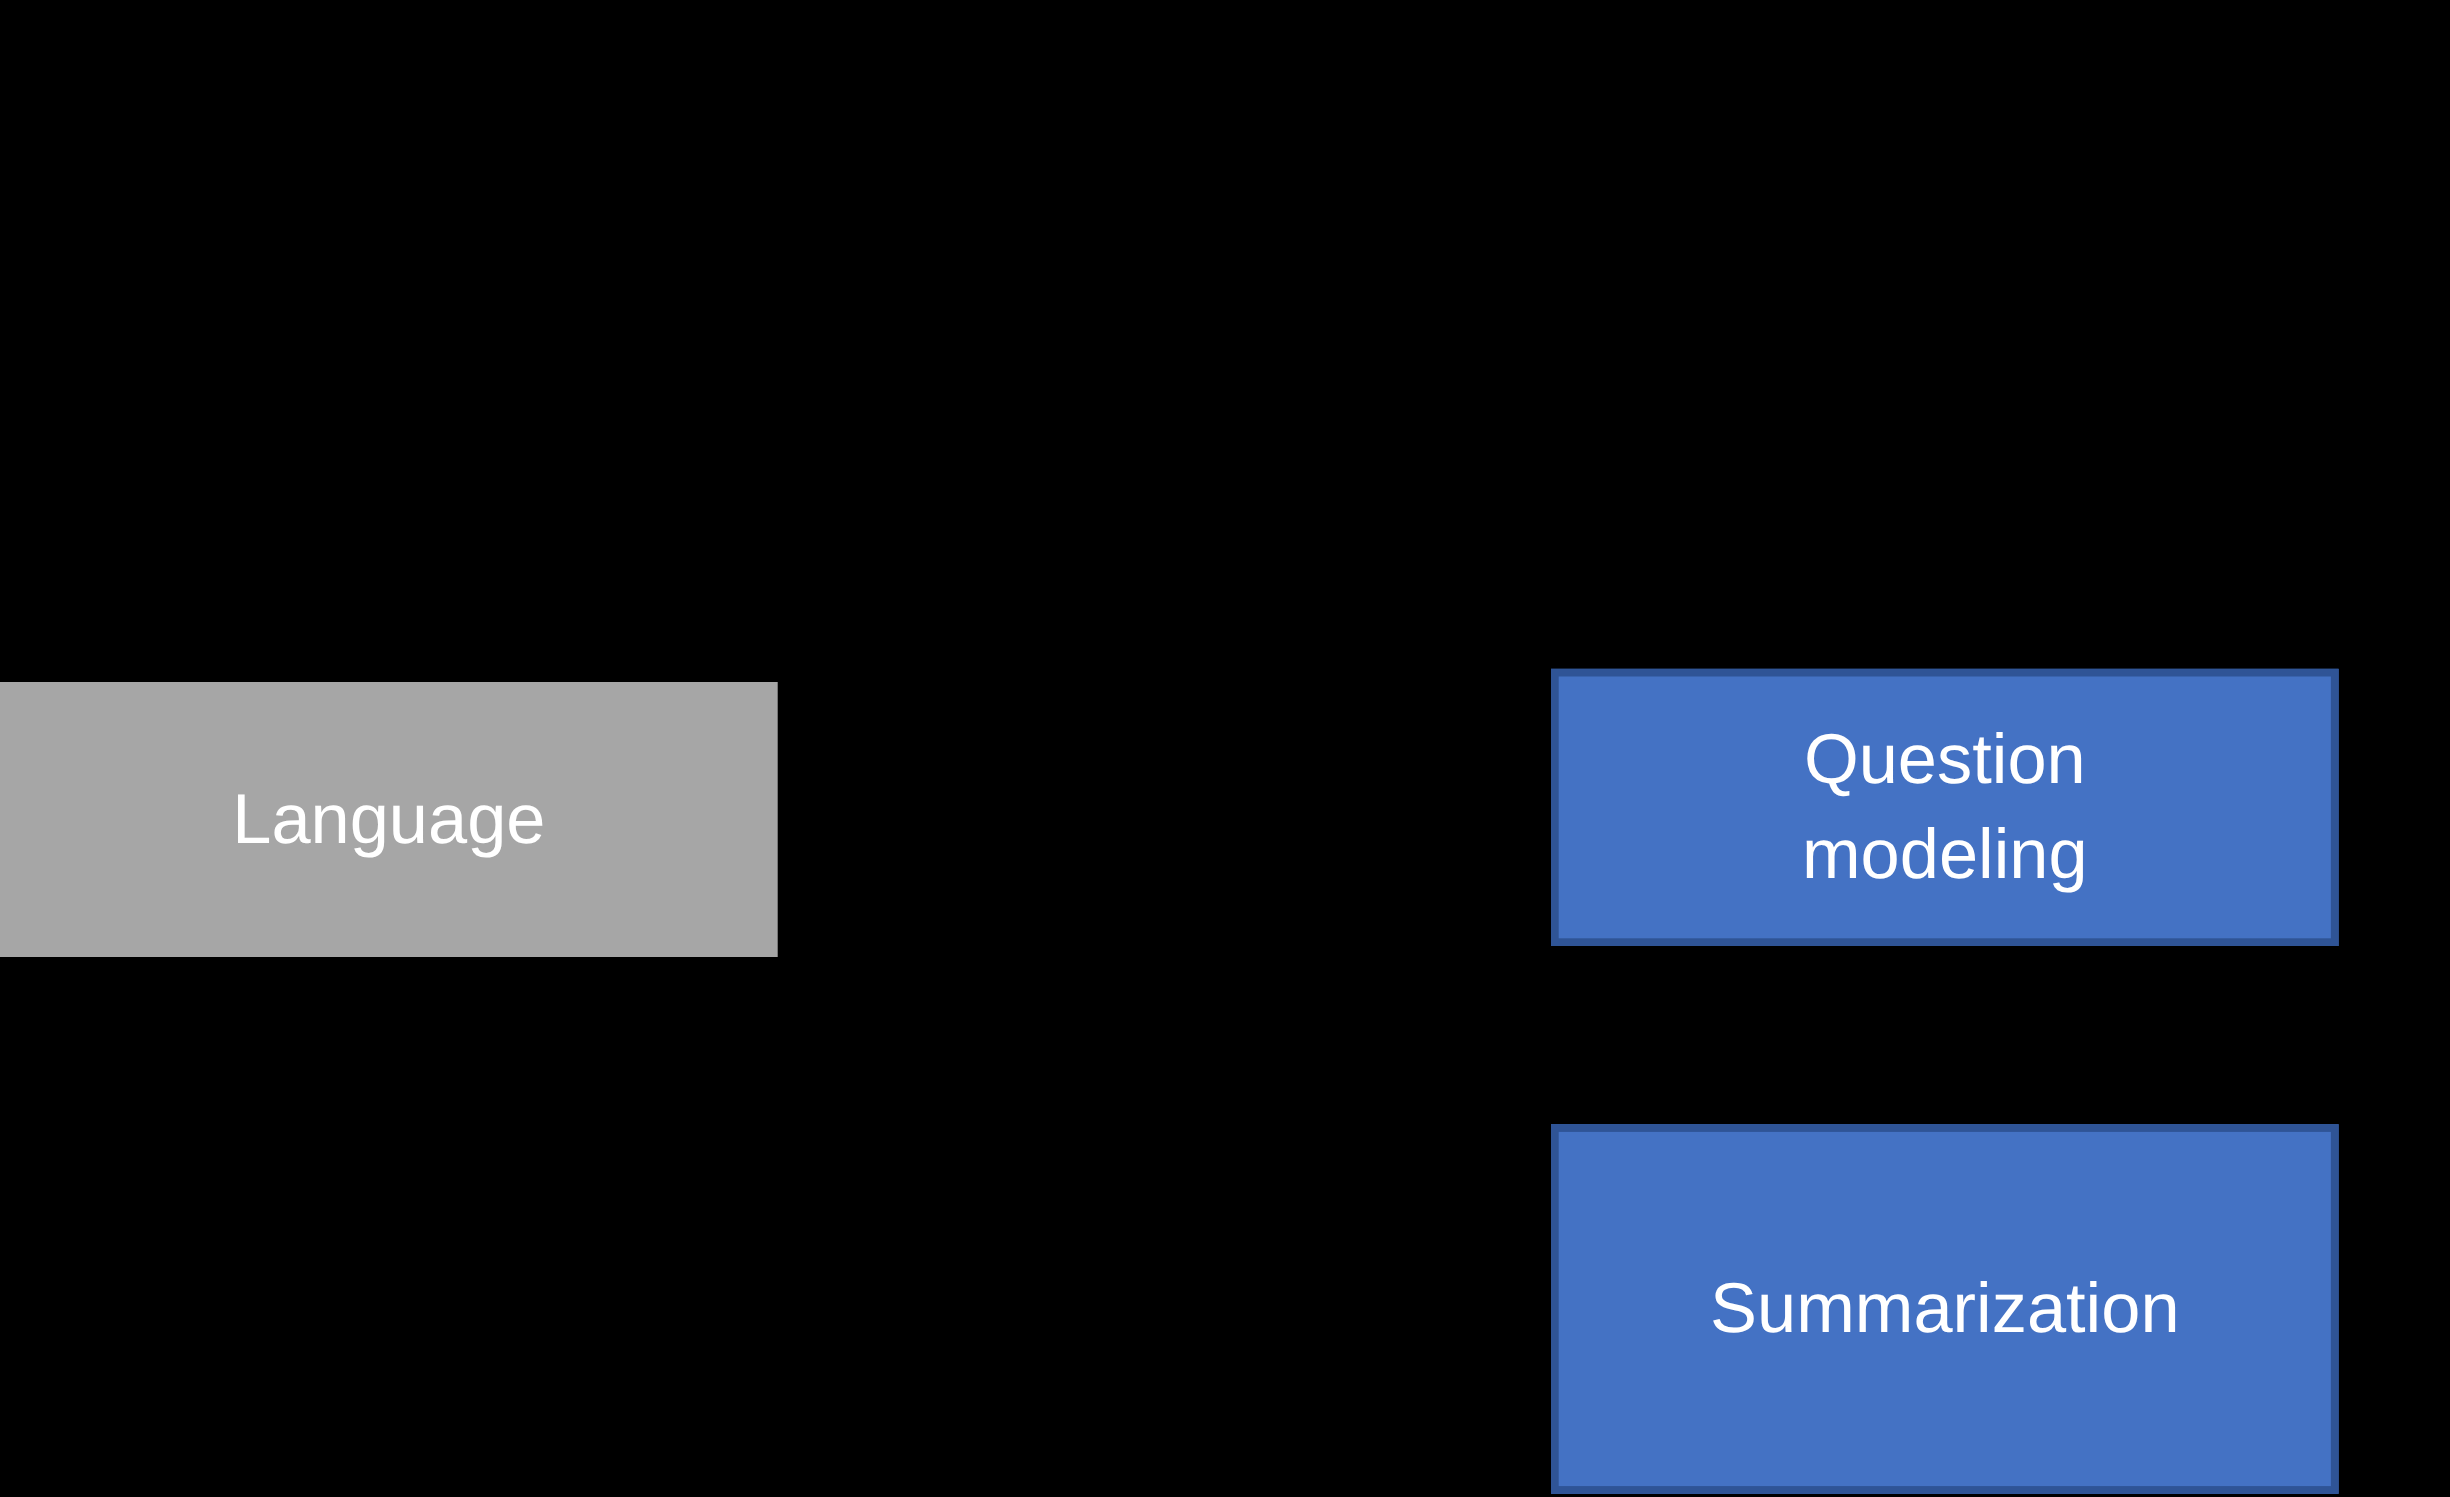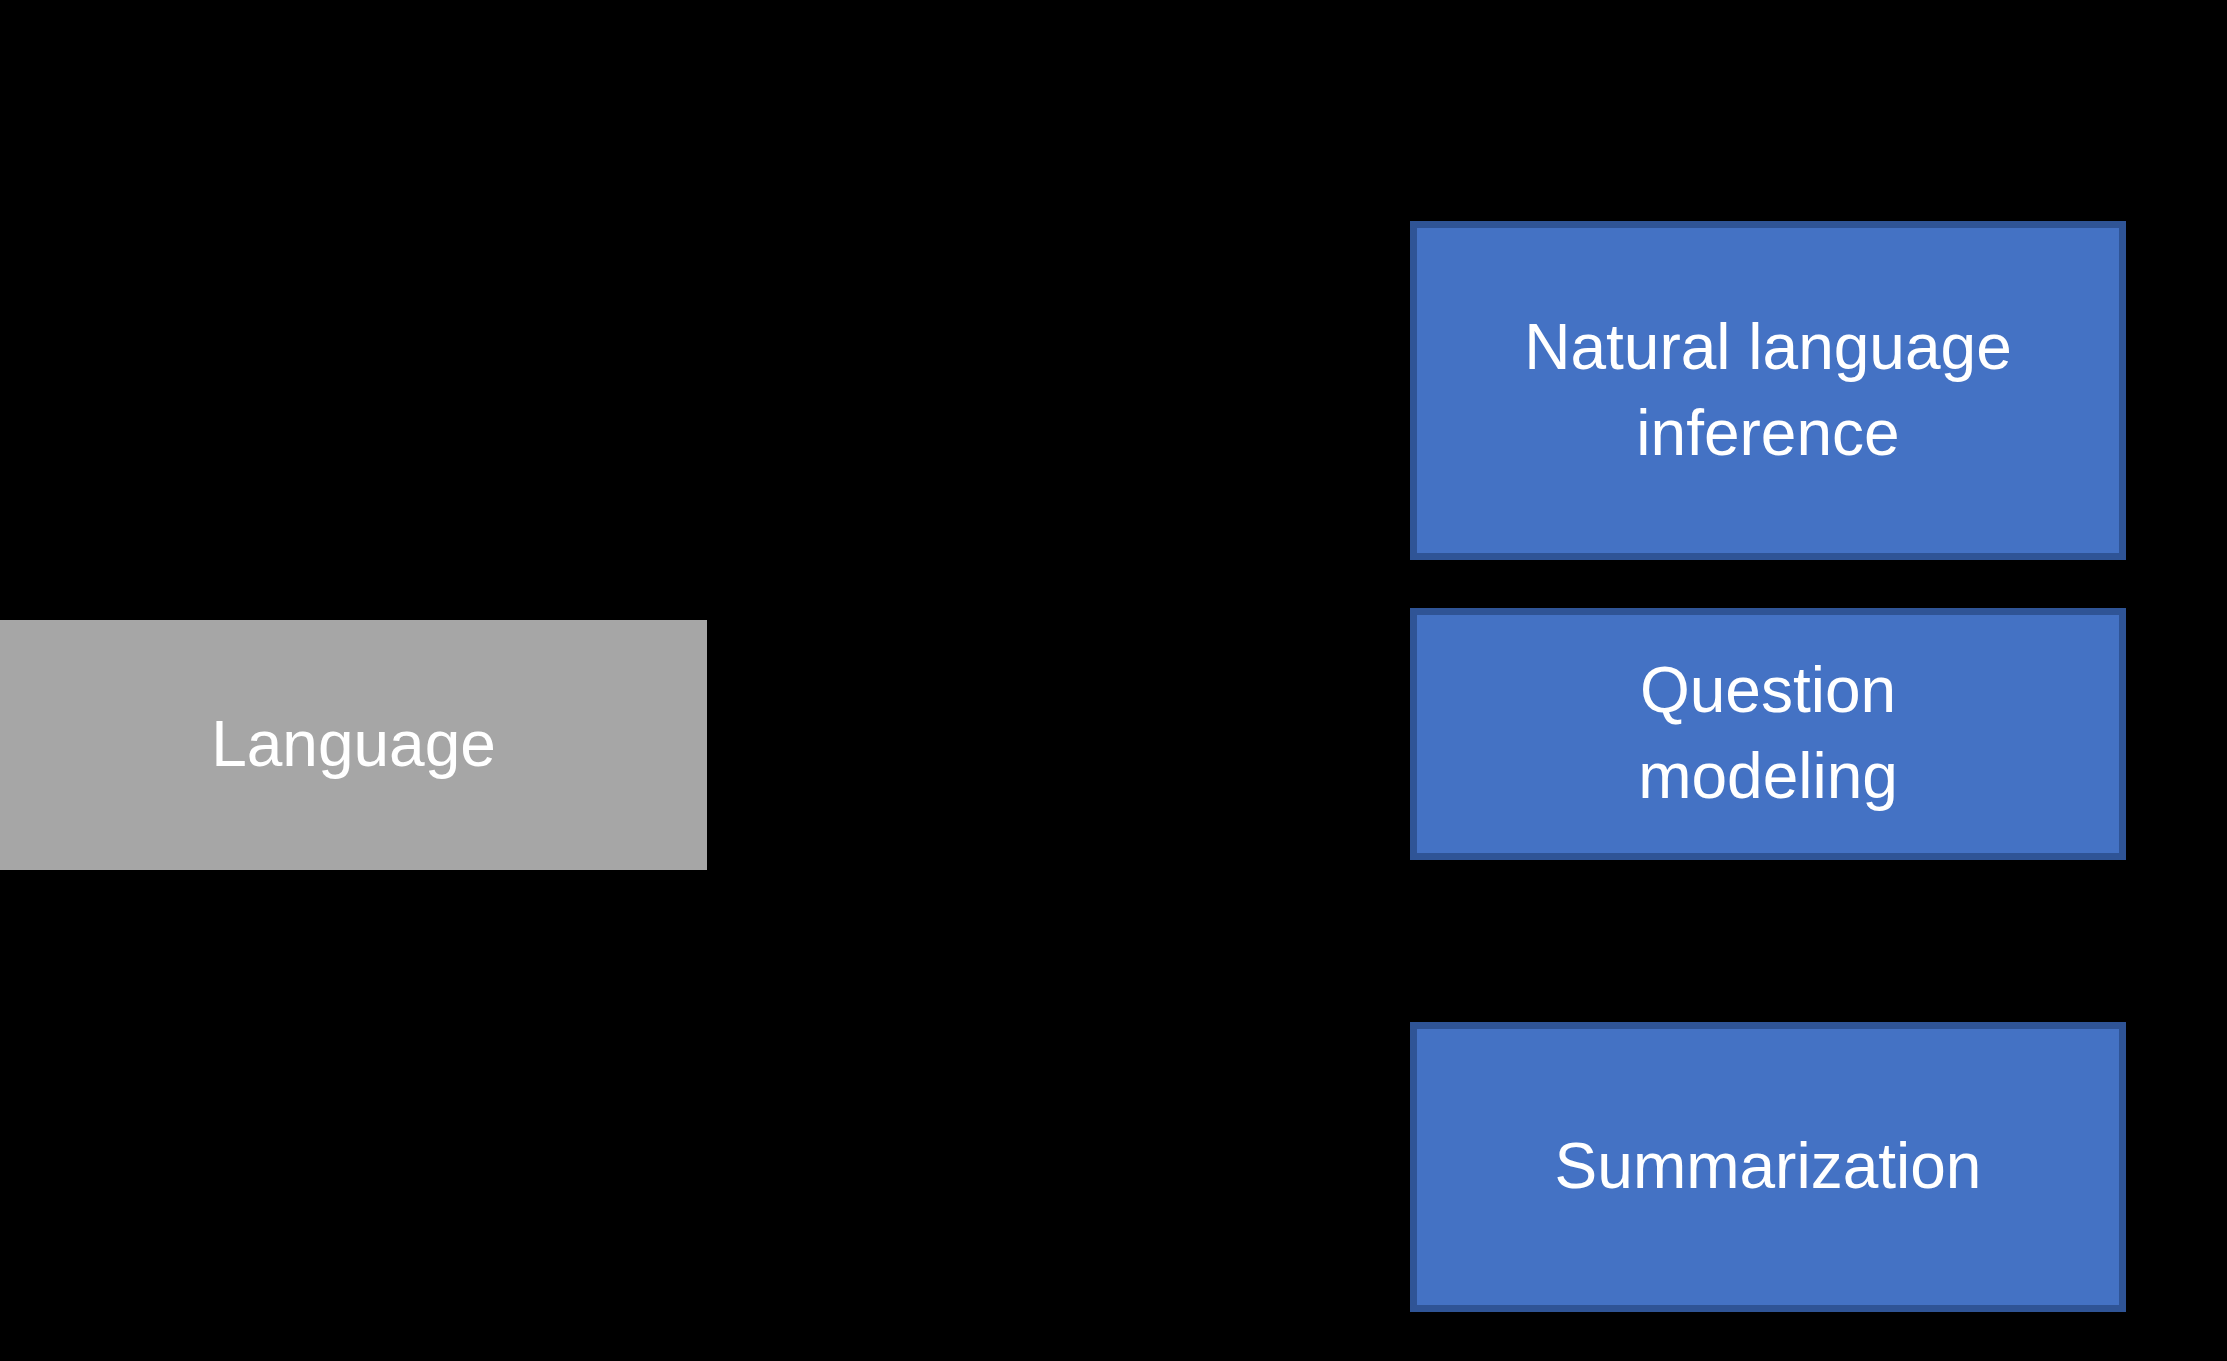--- a/index.html
+++ b/index.html
@@ -43,35 +43,31 @@
     background: #A6A6A6;
   }
   .task-node {
     left: 1410px;
     width: 716px;
     background: #4472C4;
     border: 7px solid #2F5496;
   }
   .task-node-1 { top: 221px;  height: 339px; }
   .task-node-2 { top: 608px;  height: 252px; }
-  .task-node-3 { top: 1022px; height: 290px; }
+  .task-node-3 { top: 1022px; height: 336px; }
 </style>
 </head>
 <body>
 
 <div class="stage">
 
   <div class="node source-node">
     <span class="line">Language</span>
   </div>
 
-  <div class="node task-node task-node-1">
-    <span class="line">Natural language</span>
-    <span class="line">inference</span>
-  </div>
 
   <div class="node task-node task-node-2">
     <span class="line">Question</span>
     <span class="line">modeling</span>
   </div>
 
   <div class="node task-node task-node-3">
     <span class="line">Summarization</span>
   </div>
 

